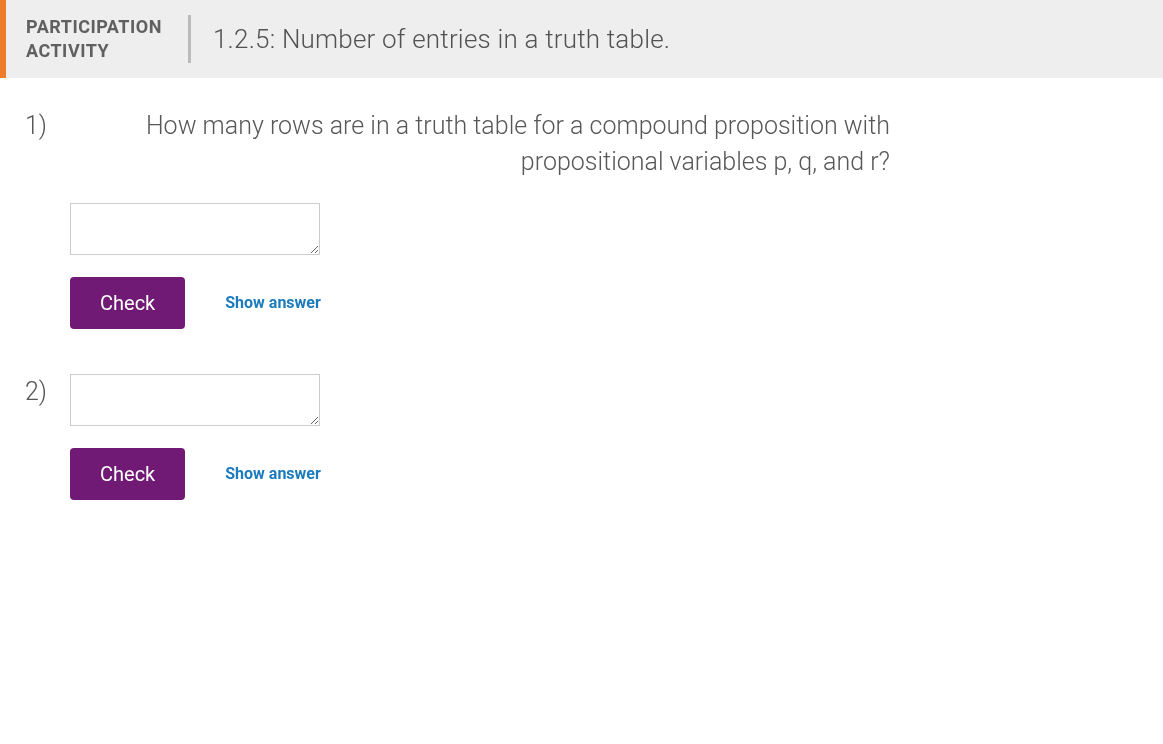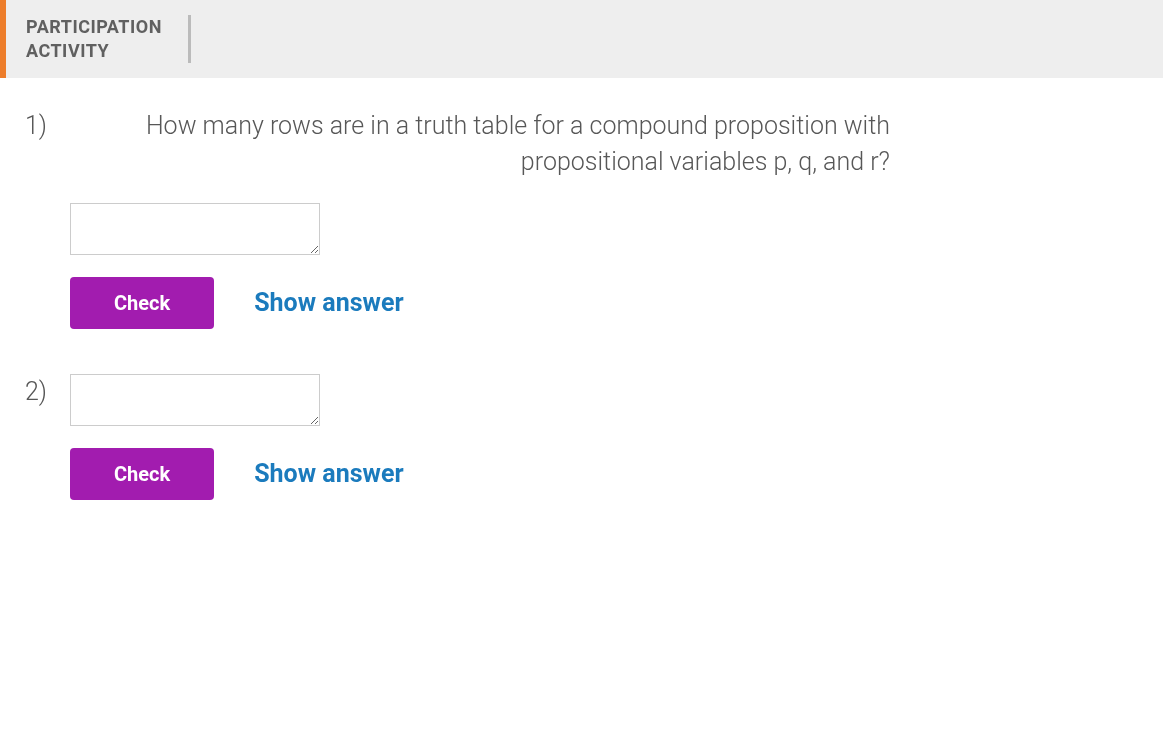--- a/index.html
+++ b/index.html
@@ -87,46 +87,47 @@
       display: block;
     }
 
     .button-row {
       display: flex;
       align-items: center;
       gap: 40px;
     }
 
     .check-button {
-      background: #a21caf;
+      background: #701a75;
       color: #ffffff;
       border: none;
       border-radius: 4px;
-      padding: 14px 44px;
+      padding: 14px 30px;
       font-size: 20px;
-      font-weight: 700;
+      font-weight: 400;
       cursor: pointer;
       font-family: inherit;
     }
 
     .show-answer {
       color: #1b7bbd;
-      font-size: 25px;
+      font-size: 16px;
       font-weight: 700;
       cursor: pointer;
       background: none;
       border: none;
       font-family: inherit;
     }
   </style>
 </head>
 <body>
 
 <div class="activity-header">
   <div class="activity-type">PARTICIPATION ACTIVITY</div>
+  <div class="activity-title">1.2.5: Number of entries in a truth table.</div>
 </div>
 
 <div class="activity-content">
 
   <div class="question">
     <div class="question-number">1)</div>
     <div class="question-body">
       <div class="question-text">How many rows are in a truth table for a compound proposition with propositional variables p, q, and r?</div>
       <textarea class="answer-input" value="" style=""></textarea>
       <div class="button-row">

